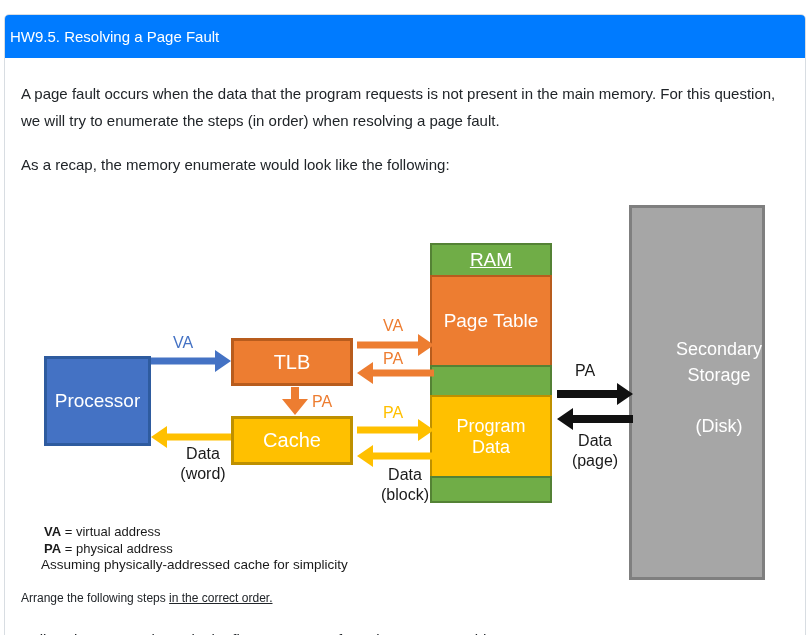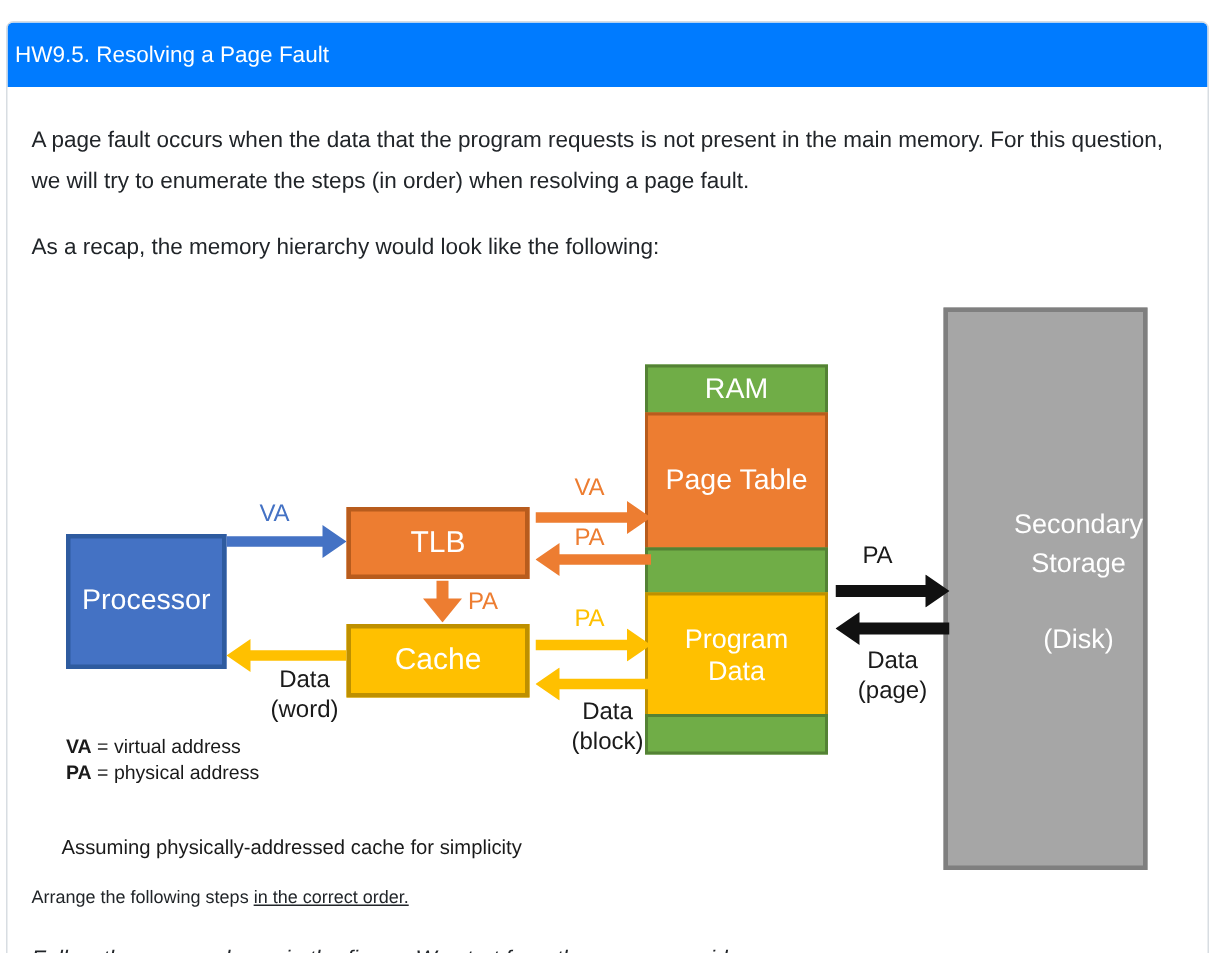--- a/index.html
+++ b/index.html
@@ -18,21 +18,21 @@
           color:#fff; text-align:center; }
   .processor { left:39px; top:161px; width:107px; height:90px;
                background:#4472C4; border:3px solid #2E5B9F; font-size:19px; }
   .tlb   { left:226px; top:143px; width:122px; height:48px;
            background:#ED7D31; border:3px solid #B85C1D; font-size:20px; }
   .cache { left:226px; top:221px; width:122px; height:49px;
            background:#FFC000; border:3px solid #BE9000; font-size:20px; }
   .ramcol { position:absolute; left:425px; top:48px; width:122px; }
   .ramseg { display:flex; align-items:center; justify-content:center;
             color:#fff; text-align:center; margin-top:-2px; }
-  .ram-h   { height:34px; background:#70AD47; border:2px solid #548235; font-size:19px; margin-top:0; }
+  .ram-h   { height:34px; background:#70AD47; border:2px solid #548235; font-size:19px; margin-top:0;text-decoration:underline; }
   .pagetab { height:92px; background:#ED7D31; border:2px solid #B85C1D; font-size:19px; }
   .gstrip1 { height:32px; background:#70AD47; border:2px solid #548235; }
   .progdat { height:83px; background:#FFC000; border:2px solid #BE9000; font-size:18px; }
   .progdat span { display:inline-block; max-width:90px; }
   .gstrip2 { height:27px; background:#70AD47; border:2px solid #548235; }
   .storage { left:624px; top:10px; width:136px; height:375px;
              background:#A6A6A6; border:3px solid #7F7F7F; font-size:18px;
              flex-direction:column; justify-content:flex-start; padding-top:128px;padding-left:44px; }
   .storage .stor-lbl { max-width:110px; line-height:26px; }
   .storage .disk-lbl { margin-top:28px; }
@@ -42,39 +42,39 @@
   .fill-orange { fill:#ED7D31; }
   .fill-yellow { fill:#FFC000; }
   .fill-black  { fill:#111111; }
 
   .alabel { position:absolute; font-size:16px; line-height:20px; text-align:center; }
   .lbl-blue   { color:#4472C4; }
   .lbl-orange { color:#ED7D31; }
   .lbl-yellow { color:#FFC000; }
   .lbl-black  { color:#1a1a1a; }
 
-  .legend { position:absolute; left:39px; top:294px; font-size:13px; line-height:17px; color:#1a1a1a; }
+  .legend { position:absolute; left:39px; top:328px; font-size:13px; line-height:17px; color:#1a1a1a; }
   .legend b { font-weight:bold; }
   .assume-note { position:absolute; left:36px; top:362px; font-size:13.5px; color:#1a1a1a; }
 
   
   .arrange { font-size:12px; font-weight:normal; margin:8px 0 14px 0; line-height:27px; }
   .arrange .u { text-decoration:underline; }
   .hint { font-size:15px; font-style:italic; line-height:27px; }
 </style>
 </head>
 <body>
 
 <div class="card">
   <div class="card-header">
     <span>HW9.5. Resolving a Page Fault</span>
   </div>
   <div class="card-body">
     <p class="para">A page fault occurs when the data that the program requests is not present in the main memory. For this question, we will try to enumerate the steps (in order) when resolving a page fault.</p>
-    <p class="para">As a recap, the memory hierarchy would look like the following:</p>
+    <p class="para">As a recap, the memory enumerate would look like the following:</p>
 
     <div class="diagram">
 
       <div class="dbox processor">
         <span>Processor</span>
       </div>
       <div class="dbox cache">
         <span>Cache</span>
       </div>
       <div class="dbox tlb">

